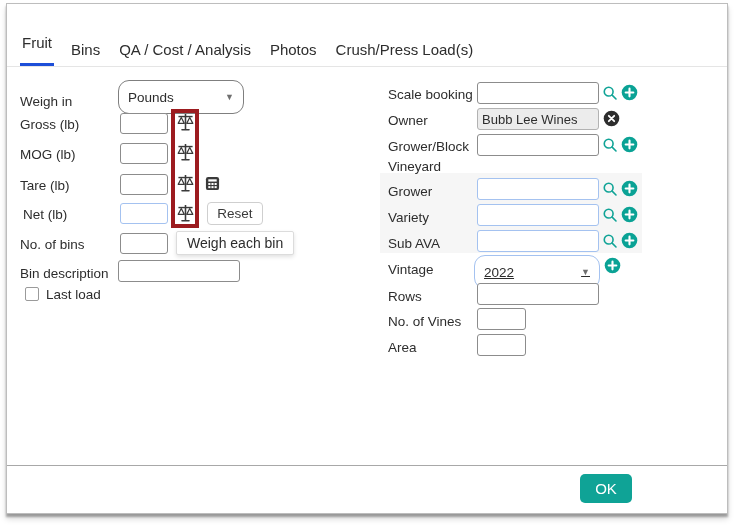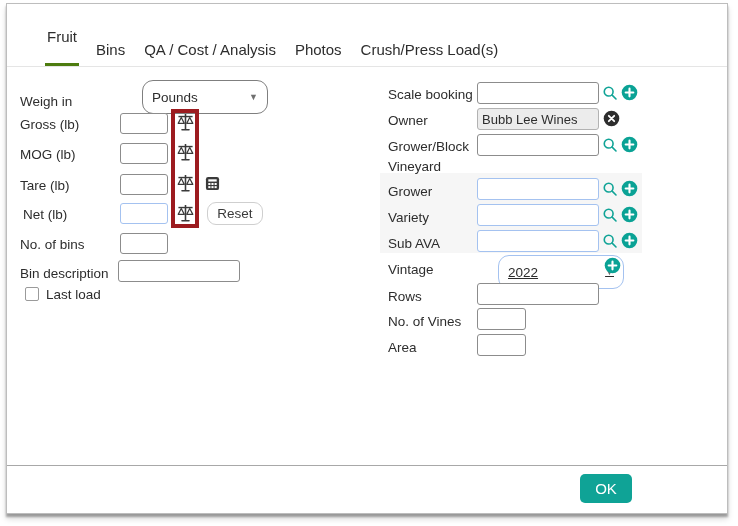--- a/index.html
+++ b/index.html
@@ -4,37 +4,37 @@
 <style>
   html,body{margin:0;padding:0;background:#fff;font-family:"Liberation Sans",sans-serif;}
   .stage{position:relative;width:738px;height:526px;background:#fff;overflow:hidden;}
   .dialog{position:absolute;left:6px;top:3px;width:720px;height:509px;background:#fff;
           border:1px solid #bdbdbd;box-shadow:0 3px 2px rgba(0,0,0,.30),0 5px 6px rgba(0,0,0,.15);}
   .titlebar{position:absolute;left:0;top:0;right:0;height:29px;background:#f8f8f8;border-bottom:1px solid #d9d9d9;}
   .title{position:absolute;left:13px;top:7px;font-size:15px;font-weight:bold;color:#1d1d1d;}
   .tabs{position:absolute;left:0;top:30px;right:0;height:33px;border-bottom:1px solid #e5e5e5;
         display:flex;align-items:flex-end;padding-left:13px;gap:15px;box-sizing:border-box;}
   .tab{font-size:15px;color:#2d2d2d;padding:0 2px 8px 2px;cursor:pointer;white-space:nowrap;}
-  .tab.active{padding-bottom:18px;border-bottom:3px solid #4d7c0f;margin-left:25px;}
+  .tab.active{padding-bottom:12px;border-bottom:3px solid #1d4ed8;}
   .lbl{position:absolute;font-size:13.5px;color:#2d2d2d;white-space:nowrap;line-height:15px;}
   .inp{position:absolute;box-sizing:border-box;height:21px;width:48px;border:1px solid #8c8c8c;
        border-radius:3px;background:#fff;font-family:"Liberation Sans",sans-serif;font-size:13px;
        color:#2d2d2d;padding:0 4px;outline:none;}
   .inp.wide{width:122px;height:22px;}
   .inp.blue{border-color:#a4c2f0;}
   .inp.chip{background:#ececec;border-color:#b2b2b2;}
   .ddl{position:absolute;box-sizing:border-box;height:24px;border:1px solid #7f7f7f;border-radius:11px;
        background:#fff;font-size:13.5px;color:#2d2d2d;display:flex;align-items:center;
-       padding:16px 9px;cursor:pointer;margin-left:24px;}
+       padding:16px 9px;cursor:pointer;}
   .ddl.blue{border-color:#a4c2f0;height:23px;}
   .caret{margin-left:auto;font-size:9px;color:#6f6f6f;}
   .icon-btn{position:absolute;cursor:pointer;line-height:0;}
   .redbox{position:absolute;left:164px;top:105px;width:28px;height:119px;box-sizing:border-box;
           border:4px solid #9c1b1f;}
-  .btn{position:absolute;box-sizing:border-box;border-radius:9px;font-family:"Liberation Sans",sans-serif;
+  .btn{position:absolute;box-sizing:border-box;border-radius:4px;font-family:"Liberation Sans",sans-serif;
        font-size:13.5px;display:flex;align-items:center;justify-content:center;cursor:pointer;}
   .btn.light{background:#fff;border:1px solid #cfcfcf;color:#3a3a3a;}
   .tooltip{position:absolute;box-sizing:border-box;background:#fff;border:1px solid #dcdcdc;border-radius:2px;
            font-size:14px;color:#2d2d2d;display:flex;align-items:center;padding:0 10px;
            box-shadow:0 2px 4px rgba(0,0,0,.12);white-space:nowrap;}
   .grayband{position:absolute;left:373px;top:169px;width:262px;height:80px;background:#f6f6f6;}
   .checkbox{position:absolute;width:14px;height:14px;box-sizing:border-box;border:1.5px solid #9a9a9a;
             border-radius:2px;background:#fff;cursor:pointer;}
   .footer{position:absolute;left:0;right:0;bottom:0;height:47px;border-top:1px solid #a8a8a8;background:#fff;}
   .btn.ok{left:573px;top:470px;width:52px;height:29px;background:#0fa396;color:#fff;font-size:15px;border:none;border-radius:5px;}
@@ -135,20 +135,21 @@
             <rect x="10.3" y="11.2" width="3.4" height="3.2"></rect>
             <rect x="15.3" y="11.2" width="3.4" height="3.2"></rect>
             <rect x="5.3" y="16.2" width="3.4" height="3.2"></rect>
             <rect x="10.3" y="16.2" width="3.4" height="3.2"></rect>
             <rect x="15.3" y="16.2" width="3.4" height="3.2"></rect>
           </g>
         </svg>
     </div>
 
     <div class="btn light" style="left:200px;top:198px;width:56px;height:23px;">Reset</div>
+    <div class="tooltip" style="left:169px;top:227px;height:24px;">Weigh each bin</div>
 
     <div class="lbl" style="left:13px;top:262px;">Bin description</div>
     <input class="inp wide" style="left: 111px; top: 256px;">
 
     <div class="checkbox" style="left:18px;top:283px;"></div>
     <div class="lbl" style="left:39px;top:283px;">Last load</div>
 
     <div class="grayband"></div>
 
     <div class="lbl" style="left:381px;top:83px;">Scale booking</div>

